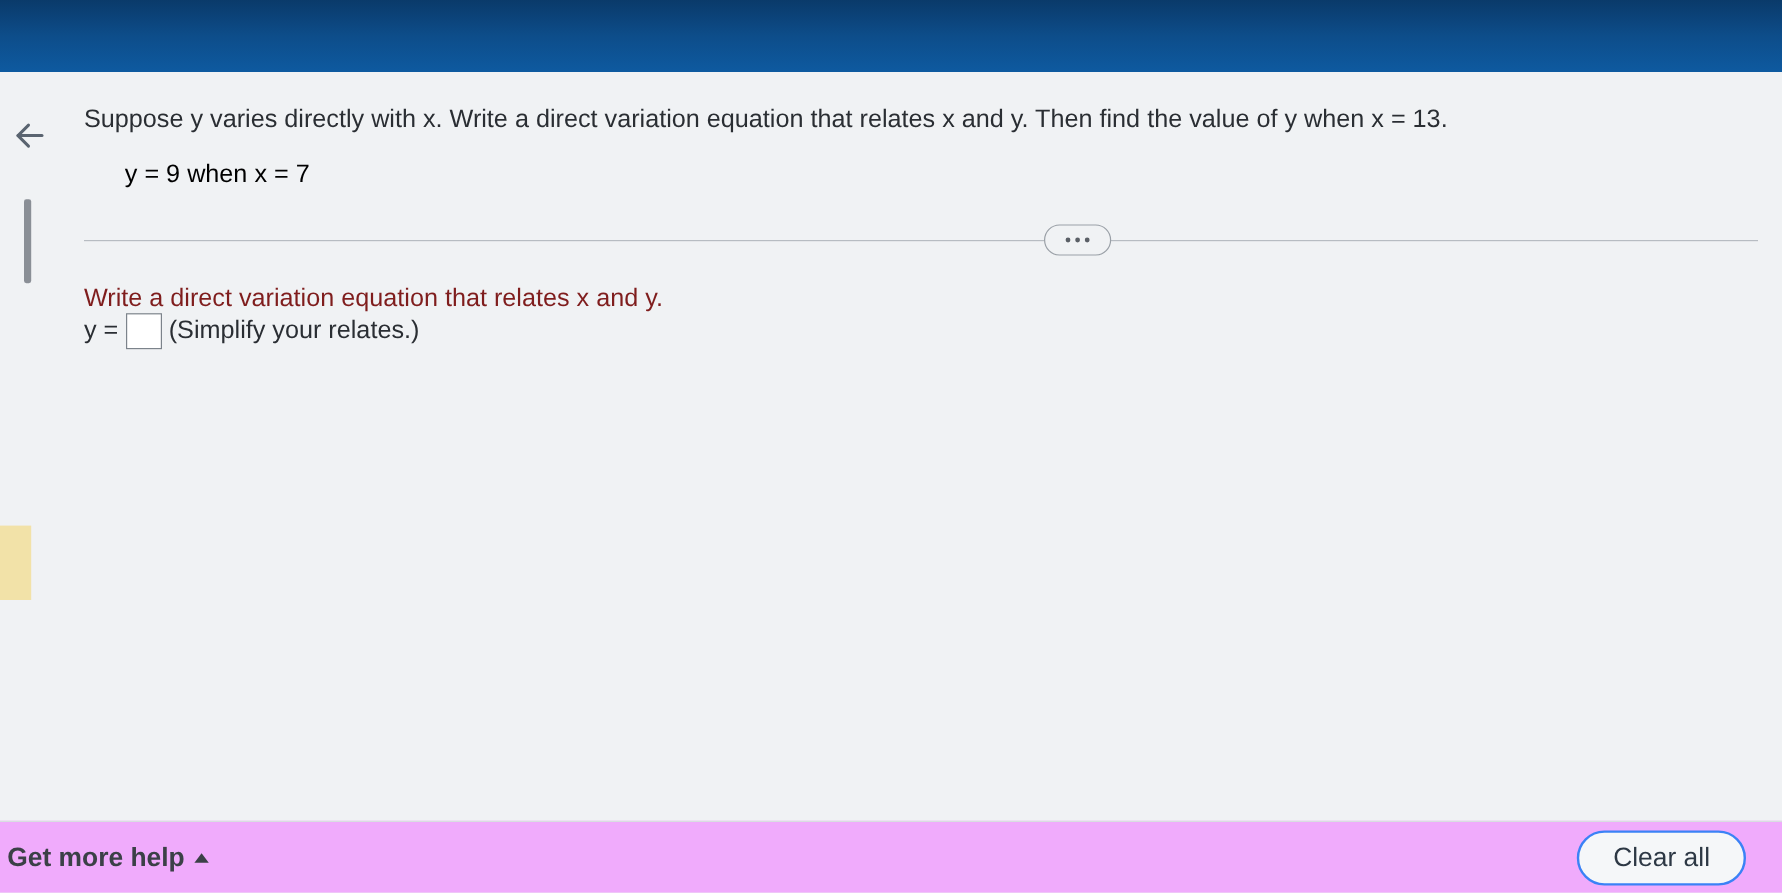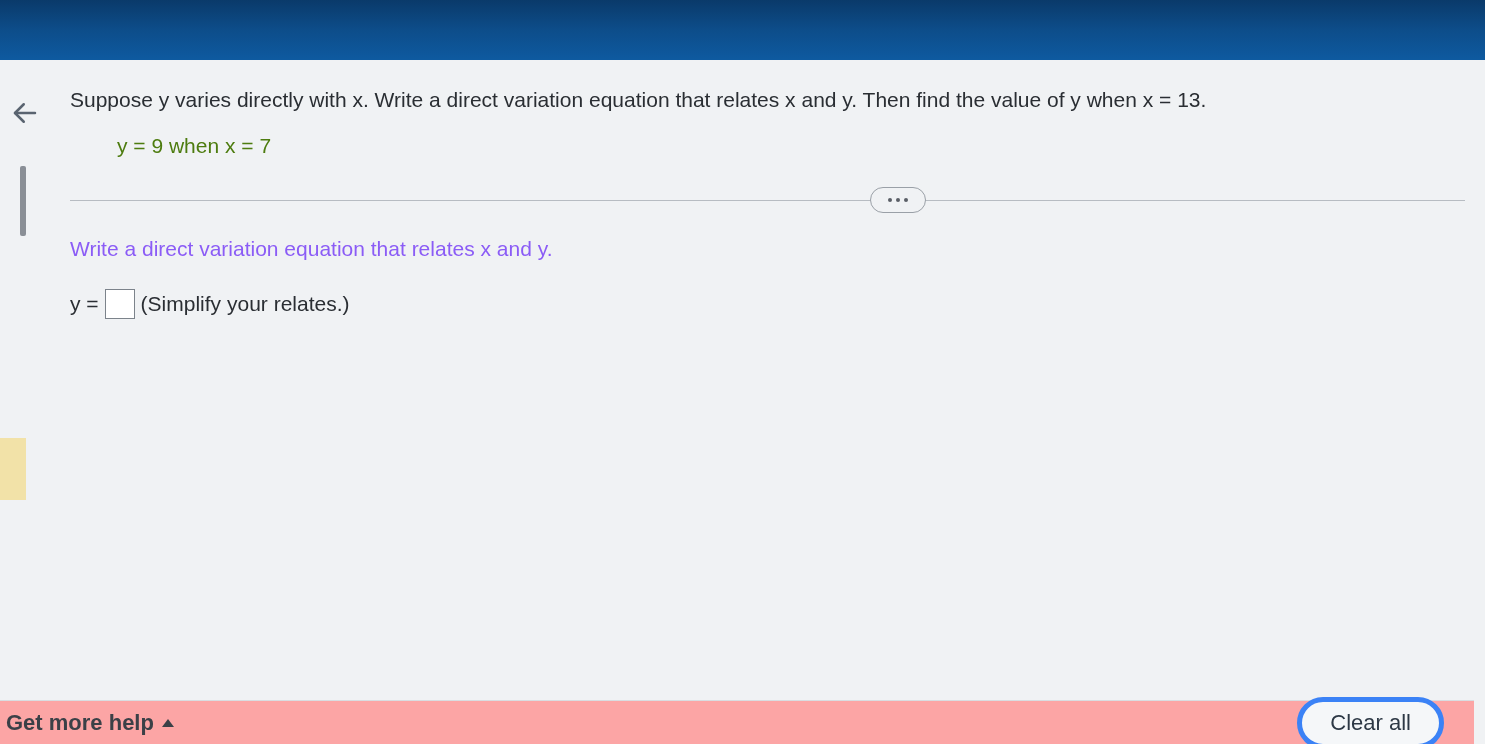--- a/index.html
+++ b/index.html
@@ -35,22 +35,22 @@
     position: relative;
   }
 
   .q-text {
     font-size: 21px;
     color: #2a2e33;
     line-height: 1.5;
   }
   .q-cond {
     font-size: 21px;
-    color: #4d7c0f;
-    margin: 18px 0 0 47px;
+    color: #000000;
+    margin: 18px 0 0 34px;
   }
 
   .left-tick {
     position: absolute;
     left: -30px;
     top: 106px;
     width: 6px;
     height: 70px;
     background: #8a8f96;
     border-radius: 2px;
@@ -79,22 +79,21 @@
     justify-content: center;
     gap: 4px;
     cursor: pointer;
   }
   .more-pill span.dot {
     width: 4px; height: 4px; background: #5a5f66; border-radius: 50%;
   }
 
   .prompt {
     font-size: 21px;
-    color: #8b5cf6;
-    margin-bottom: 28px;
+    color: #7f1d1d;
   }
 
   .answer-row {
     display: flex;
     align-items: center;
     gap: 6px;
     font-size: 21px;
     color: #2a2e33;
   }
   .answer-box {
@@ -111,24 +110,24 @@
     left: 0;
     top: 378px;
     width: 26px;
     height: 62px;
     background: #f2e2a8;
   }
 
   .bottom-bar {
     position: absolute;
     left: 0;
-    right: 11px;
+    right: 0;
     bottom: 0;
-    height: 44px;
-    background: #fca5a5;
+    height: 60px;
+    background: #f0abfc;
     border-top: 1px solid #d9dde1;
     display: flex;
     align-items: center;
     justify-content: space-between;
     padding: 0 30px 0 6px;
   }
   .help-link {
     font-size: 22px;
     font-weight: bold;
     color: #3b4047;
@@ -141,21 +140,21 @@
     width: 0; height: 0;
     border-left: 6px solid transparent;
     border-right: 6px solid transparent;
     border-bottom: 8px solid #3b4047;
   }
 
   .clear-btn {
     font-size: 22px;
     color: #2d3845;
     background: #f5f7f9;
-    border: 5px solid #3b82f6;
+    border: 2px solid #3b82f6;
     border-radius: 26px;
     padding: 8px 28px;
     cursor: pointer;
   }
 </style>
 </head>
 <body>
 
 <div class="top-bar"></div>
 

